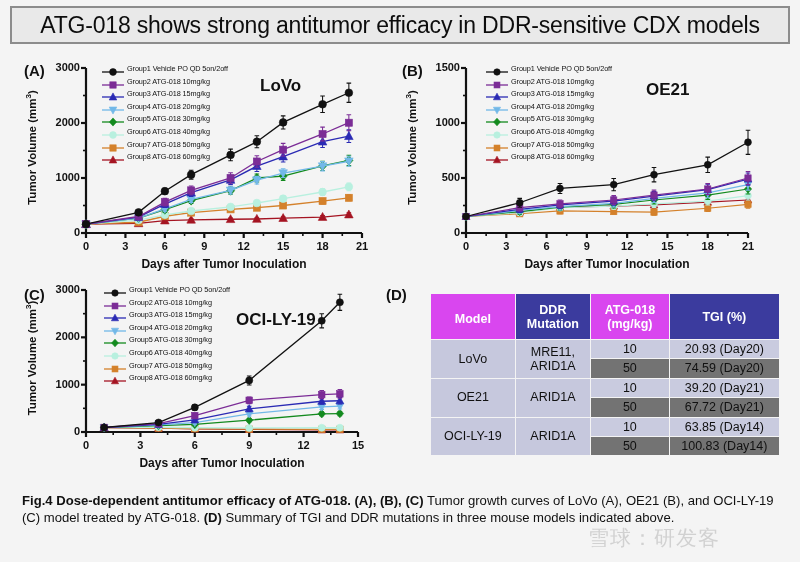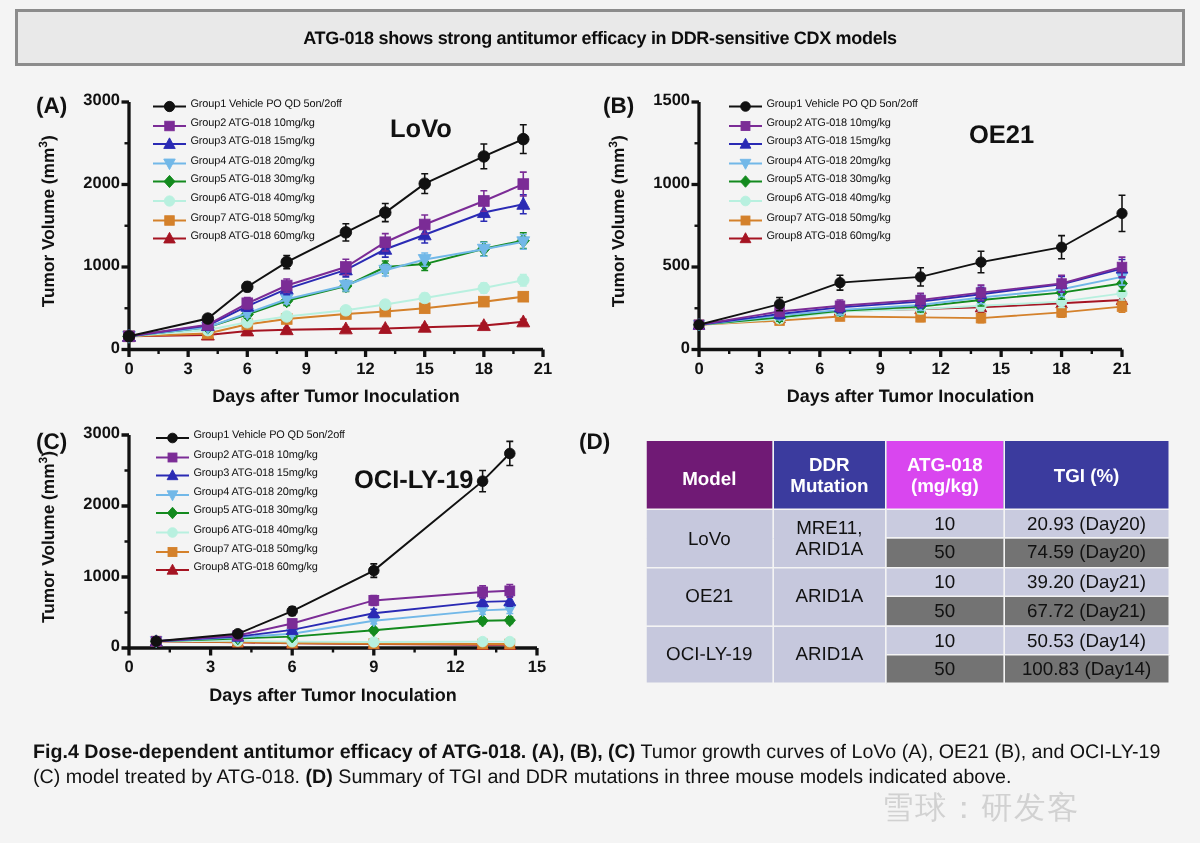--- a/index.html
+++ b/index.html
@@ -19,22 +19,22 @@
   #title-banner {
     position: absolute;
     left: 10px; top: 6px;
     width: 780px; height: 38px;
     background: #e9e9e9;
     border: 2px solid #8c8c8c;
     box-sizing: border-box;
     display: flex; align-items: center; justify-content: center;
   }
   #title-banner .title-text {
-    font-size: 12px;
-    font-weight: bold;
+    font-size: 23px;
+    font-weight: normal;
     color: #0d0d0d;
     letter-spacing: -0.2px;
     white-space: nowrap;
   }
 
   
   .panel { position: absolute; }
   .panel-letter {
     position: absolute;
     font-size: 15px; font-weight: bold; color: #111;
@@ -867,21 +867,21 @@
           <span class="legend-label">Group8 ATG-018 60mg/kg</span>
         </div>
       </div>
     </div>
 
   <div class="panel" id="panel-d" style="left:384px; top:282px; width:396px; height:200px;">
     <span class="panel-letter" style="left:2px; top:4px;">(D)</span>
   <table id="table-d" style="left: 46px; top: 11px;">
         <thead>
           <tr>
-            <th style="width: 86px; background: #701a75; padding-top: 18px; padding-bottom: 13px;">
+            <th style="width: 86px; background: #d946ef; padding-top: 18px; padding-bottom: 13px;">
               <div>Model</div>
             </th>
             <th style="width: 70px; background: rgb(59, 59, 158);">
               <div>DDR</div>
               <div>Mutation</div>
             </th>
             <th style="width: 76px; background: #d946ef;">
               <div>ATG-018</div>
               <div>(mg/kg)</div>
             </th>
@@ -915,21 +915,21 @@
           <tr>
             <td class="cell-dose-b">50</td>
             <td class="cell-tgi-b">67.72 (Day21)</td>
           </tr>
           <tr>
             <td class="cell-model" rowspan="2">OCI-LY-19</td>
             <td class="cell-mut" rowspan="2">
               <div>ARID1A</div>
             </td>
             <td class="cell-dose-a">10</td>
-            <td class="cell-tgi-a">50.53 (Day14)</td>
+            <td class="cell-tgi-a">63.85 (Day14)</td>
           </tr>
           <tr>
             <td class="cell-dose-b">50</td>
             <td class="cell-tgi-b">100.83 (Day14)</td>
           </tr>
         </tbody>
       </table>
     </div>
 
   <div id="caption">

